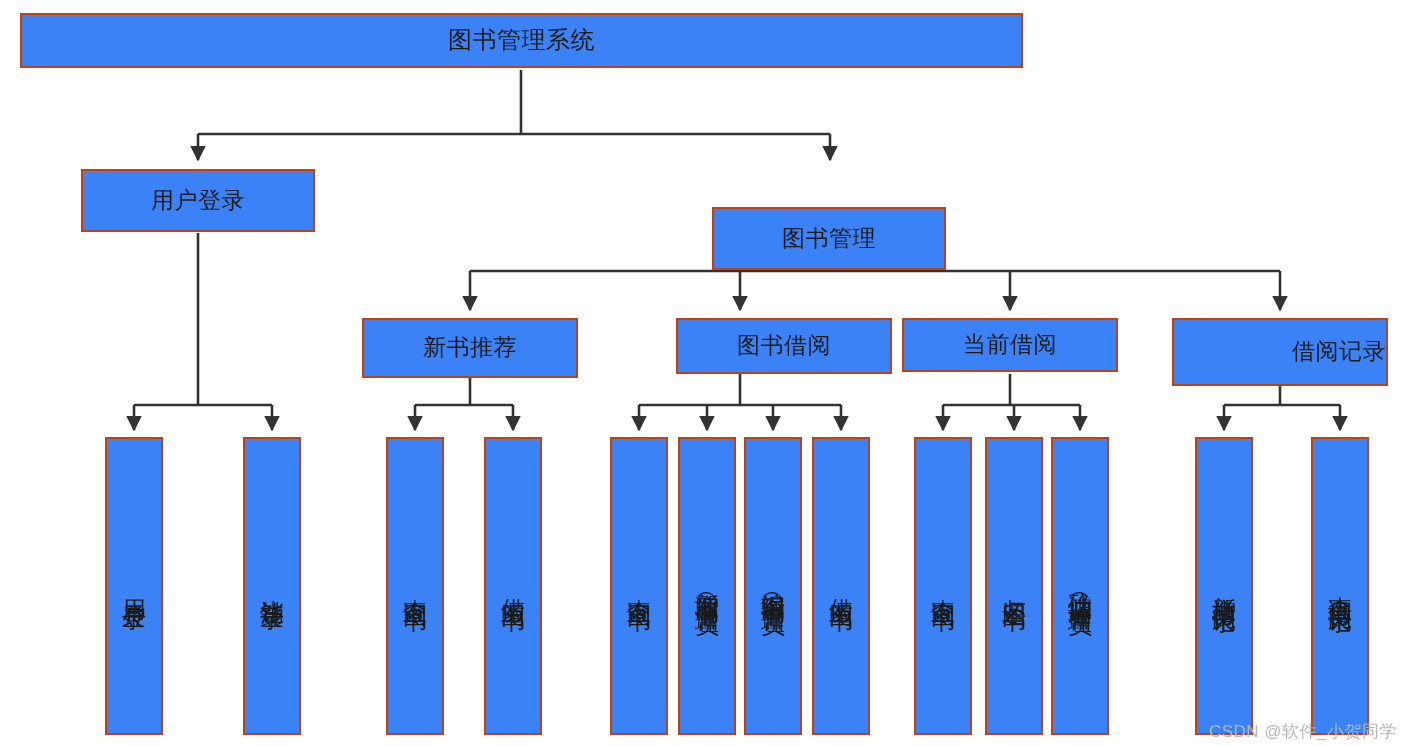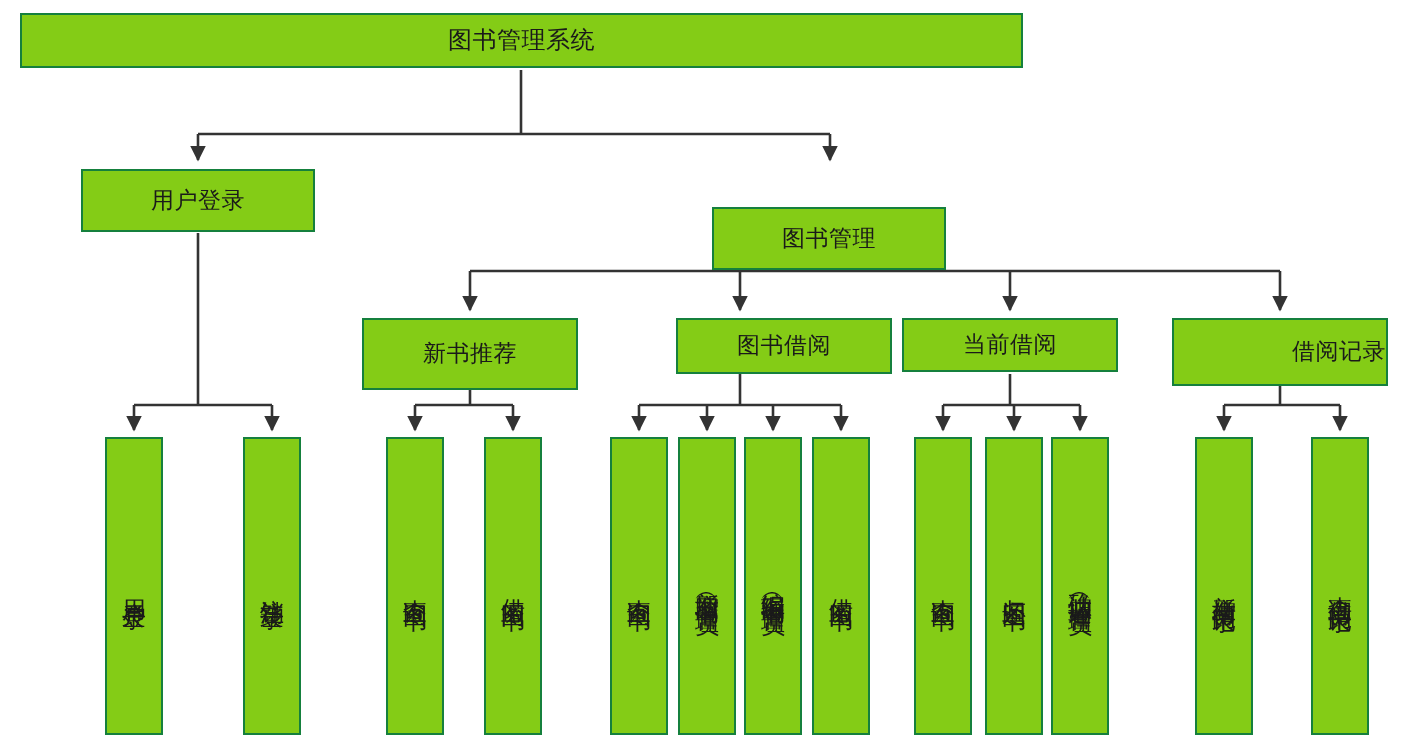--- a/index.html
+++ b/index.html
@@ -22,22 +22,22 @@
     position: absolute;
     left: 0;
     top: 0;
     width: 1405px;
     height: 747px;
     pointer-events: none;
   }
   .node {
     position: absolute;
     box-sizing: border-box;
-    background: #84cc16;
-    border: 2px solid #15803d;
+    background: #3b82f6;
+    border: 2px solid #c2410c;
     display: flex;
     align-items: center;
     justify-content: center;
     color: #1a1a1a;
   }
   .node-label {
     display: block;
     text-align: center;
     line-height: 1.12;
     white-space: nowrap;
@@ -133,21 +133,21 @@
     <span class="node-label">图书管理系统</span>
   </div>
 
   <div class="node horiz" style="left:81px; top:169px; width:234px; height:63px;">
     <span class="node-label">用户登录</span>
   </div>
   <div class="node horiz" style="left:712px; top:169px; width:234px; height:63px;margin-top:38px;">
     <span class="node-label">图书管理</span>
   </div>
 
-  <div class="node horiz" style="left:362px; top:318px; width:216px; height:72px;">
+  <div class="node horiz" style="left:362px; top:318px; width:216px; height:60px;">
     <span class="node-label">新书推荐</span>
   </div>
   <div class="node horiz" style="left:632px; top:318px; width:216px; height:56px;margin-left:44px;">
     <span class="node-label">图书借阅</span>
   </div>
   <div class="node horiz" style="left:902px; top:318px; width:216px; height:54px;">
     <span class="node-label">当前借阅</span>
   </div>
   <div class="node horiz" style="left:1172px; top:318px; width:216px; height:68px;justify-content:flex-end;">
     <span class="node-label">借阅记录</span>
@@ -190,14 +190,15 @@
     <span class="node-label">确认归还（管理员）</span>
   </div>
 
   <div class="node vert" style="left:1195px; top:437px; width:58px; height:298px;">
     <span class="node-label">新增借阅记录</span>
   </div>
   <div class="node vert" style="left:1311px; top:437px; width:58px; height:298px;">
     <span class="node-label">查询借阅记录</span>
   </div>
 
+  <div class="watermark">CSDN @软件_小贺同学</div>
 
 </div>
 
 </body></html>

